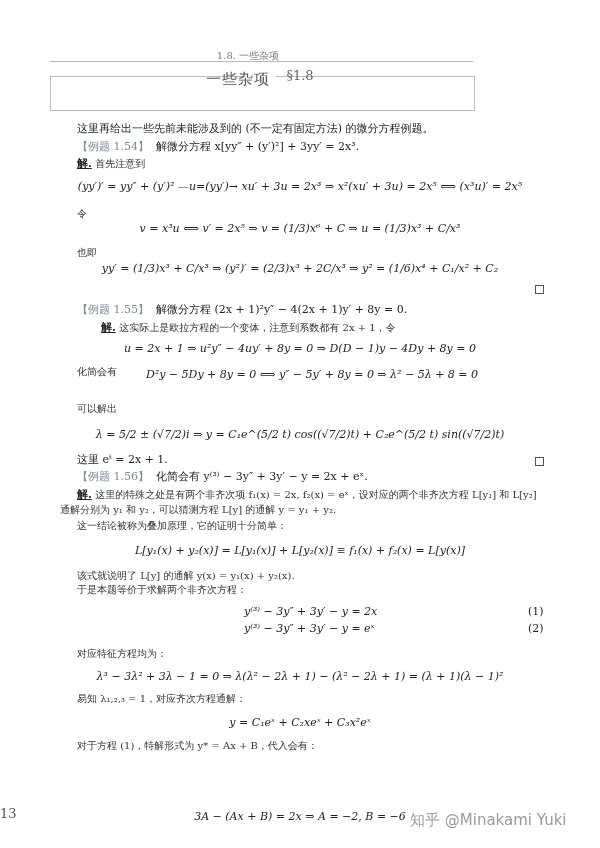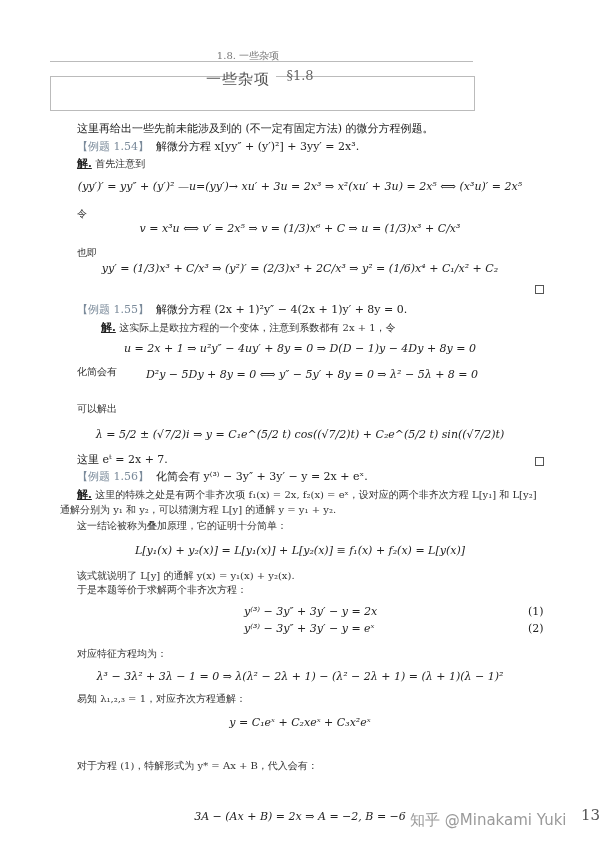--- a/index.html
+++ b/index.html
@@ -14,21 +14,21 @@
   .sect-num { left:0; width:600px; top:68px; text-align:center; font-size:13px; color:#666; }
   .sect-title { left:0; width:476px; top:70px; text-align:center; font-size:15px; color:#555; letter-spacing:1px; }
   .line { font-size:11px; white-space:nowrap; color:#222; }
   .label { color:#7a8a9a; }
   .sol { font-weight:bold; text-decoration:underline; }
   .small-cjk { font-size:10px; color:#333; }
   .math { font-family:"DejaVu Serif", serif; font-style:italic; font-size:11px; white-space:nowrap; }
   .center { left:0; width:600px; text-align:center; }
   .qed { width:7px; height:7px; border:1px solid #555; }
   .eqnum { font-size:11px; font-style:normal; }
-  .page-num { left:0; width:600px; top:806px; text-align:right; font-size:15px; color:#555; }
+  .page-num { left:0; width:600px; top:806px; text-align:left; font-size:13px; color:#555; }
   .watermark { left:410px; top:811px; font-family:"DejaVu Sans", sans-serif; font-size:15px; color:#9a9a9a; }
 </style>
 </head>
 <body>
 
 <div class="abs running-head">1.8. 一些杂项</div>
 <div class="abs head-rule"></div>
 
 <div class="abs sect-topline-l"></div>
 <div class="abs sect-topline-r"></div>
@@ -59,21 +59,21 @@
 </div>
 <div class="abs line" style="left:77px;top:320px;margin-left:24px;">
   <span class="sol">解.</span>
   <span class="small-cjk">这实际上是欧拉方程的一个变体，注意到系数都有 2x + 1，令</span>
 </div>
 <div class="abs center math" style="top:342px;">u = 2x + 1 ⇒ u²y″ − 4uy′ + 8y = 0 ⇒ D(D − 1)y − 4Dy + 8y = 0</div>
 <div class="abs line small-cjk" style="left:77px;top:365px;">化简会有</div>
 <div class="abs center math" style="top:368px;margin-left:12px;">D²y − 5Dy + 8y = 0 ⟺ y″ − 5y′ + 8y = 0 ⇒ λ² − 5λ + 8 = 0</div>
 <div class="abs line small-cjk" style="left:77px;top:402px;">可以解出</div>
 <div class="abs center math" style="top:428px;">λ = 5/2 ± (√7/2)i ⇒ y = C₁e^(5/2 t) cos((√7/2)t) + C₂e^(5/2 t) sin((√7/2)t)</div>
-<div class="abs line" style="left:77px;top:452px;">这里 eᵗ = 2x + 7.</div>
+<div class="abs line" style="left:77px;top:452px;">这里 eᵗ = 2x + 1.</div>
 <div class="abs qed" style="left:535px;top:457px;"></div>
 
 <div class="abs line" style="left:77px;top:469px;">
   <span class="label">【例题 1.56】</span>&nbsp;
   <span>化简会有 y⁽³⁾ − 3y″ + 3y′ − y = 2x + eˣ.</span>
 </div>
 <div class="abs line" style="left:77px;top:487px;">
   <span class="sol">解.</span>
   <span class="small-cjk">这里的特殊之处是有两个非齐次项 f₁(x) = 2x,   f₂(x) = eˣ，设对应的两个非齐次方程 L[y₁] 和 L[y₂]</span>
 </div>
@@ -85,17 +85,17 @@
 
 <div class="abs math" style="left:244px;top:605px;">y⁽³⁾ − 3y″ + 3y′ − y = 2x</div>
 <div class="abs eqnum" style="left:528px;top:605px;">(1)</div>
 <div class="abs math" style="left:244px;top:622px;">y⁽³⁾ − 3y″ + 3y′ − y = eˣ</div>
 <div class="abs eqnum" style="left:528px;top:622px;">(2)</div>
 
 <div class="abs line small-cjk" style="left:77px;top:647px;">对应特征方程均为：</div>
 <div class="abs center math" style="top:670px;">λ³ − 3λ² + 3λ − 1 = 0 ⇒ λ(λ² − 2λ + 1) − (λ² − 2λ + 1) = (λ + 1)(λ − 1)²</div>
 <div class="abs line small-cjk" style="left:77px;top:692px;">易知 λ₁,₂,₃ = 1，对应齐次方程通解：</div>
 <div class="abs center math" style="top:716px;">y = C₁eˣ + C₂xeˣ + C₃x²eˣ</div>
-<div class="abs line small-cjk" style="left:77px;top:739px;margin-top:20px;">对于方程 (1)，特解形式为 y* = Ax + B，代入会有：</div>
+<div class="abs line small-cjk" style="left:77px;top:739px;">对于方程 (1)，特解形式为 y* = Ax + B，代入会有：</div>
 <div class="abs center math" style="top:810px;">3A − (Ax + B) = 2x ⇒ A = −2,    B = −6</div>
 
 <div class="abs page-num">13</div>
 <div class="abs watermark">知乎 @Minakami Yuki</div>
 
 </body></html>

